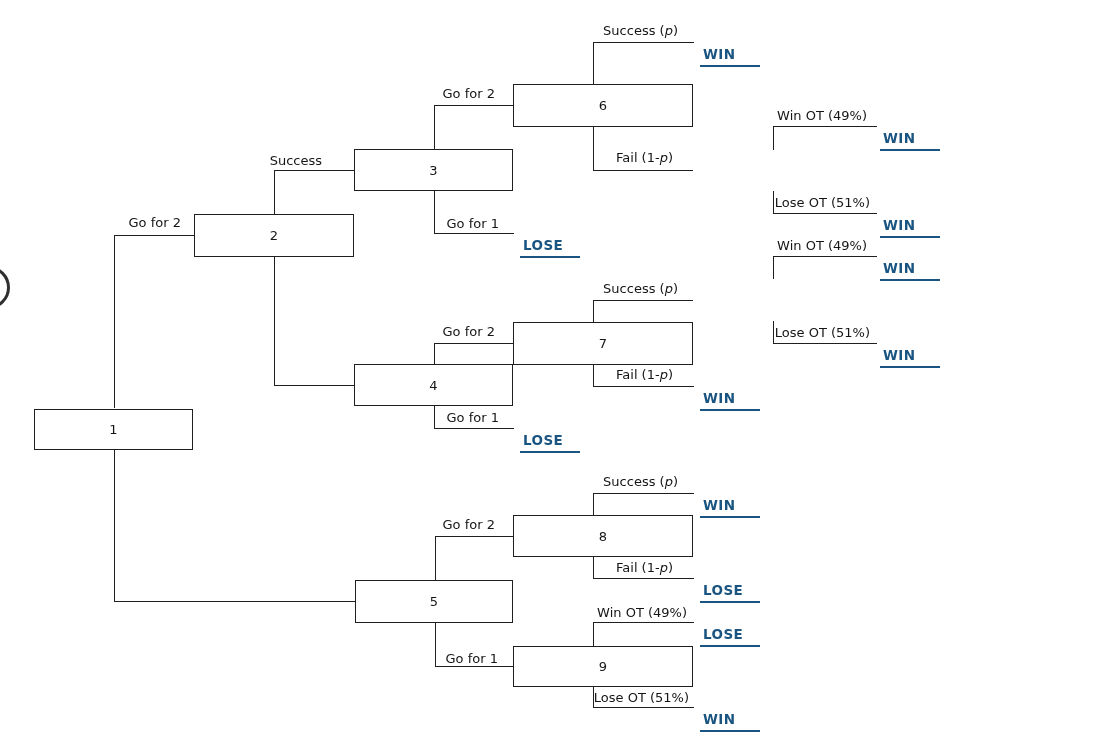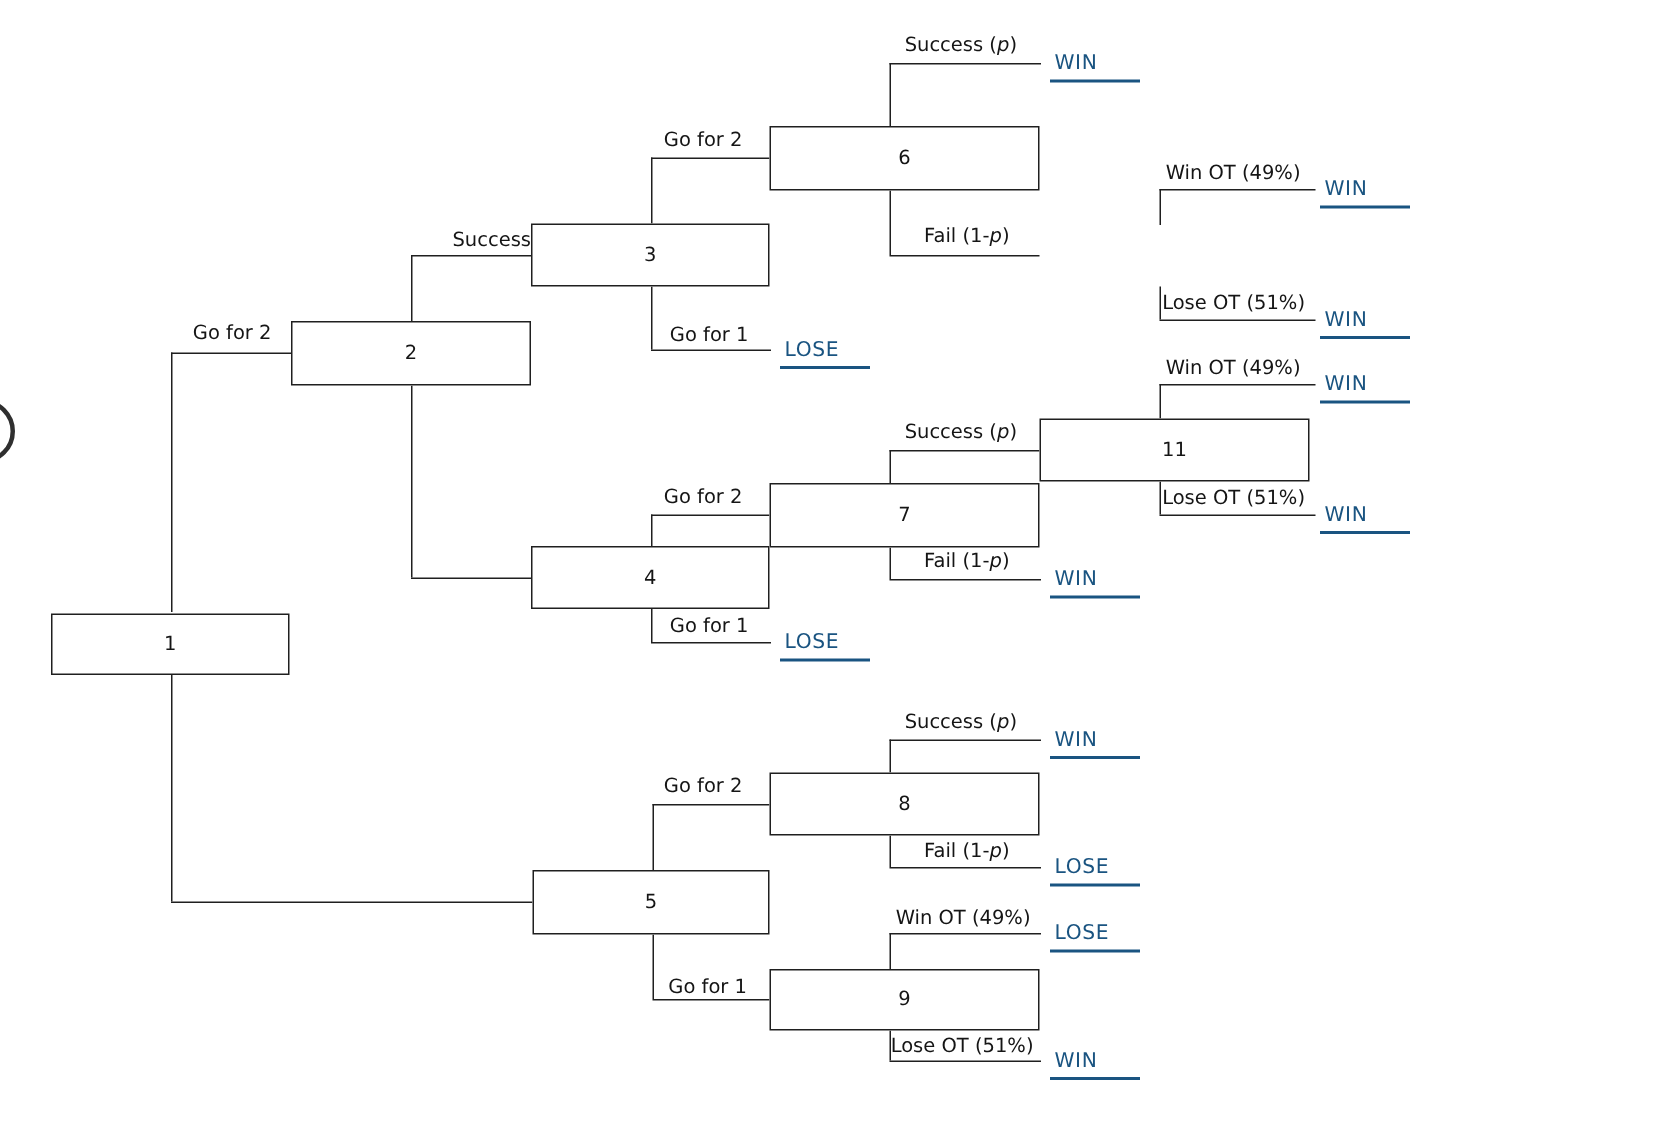--- a/index.html
+++ b/index.html
@@ -24,22 +24,22 @@
   .h{position:absolute;height:1.4px;background:var(--ink);}
   .v{position:absolute;width:1.4px;background:var(--ink);}
   .elabel{
     position:absolute;font-size:13px;line-height:14px;
     color:var(--text);white-space:nowrap;
   }
   .elabel .iv{font-style:italic;}
   .leaf{
     position:absolute;width:60px;box-sizing:border-box;
     padding:0 0 4px 3px;border-bottom:2.5px solid var(--blue);
-    color:var(--blue);font-weight:normal;font-size:13.5px;
-    letter-spacing:.4px;line-height:14px;
+    color:var(--blue);font-weight:bold;font-size:13.5px;
+    letter-spacing:.4px;line-height:14px;margin-top:12px;
   }
   .arc{
     position:absolute;left:-33px;top:266px;width:37px;height:37px;
     border:3.5px solid #2f2f2f;border-radius:50%;background:transparent;
   }
 </style>
 </head>
 <body>
 
 <div id="canvas">
@@ -132,26 +132,23 @@
     </div>
   <div class="node" style="left:513px;top:322px;width:180px;height:43px">
       <span>7</span>
     </div>
   <div class="node" style="left:513px;top:515px;width:180px;height:42px">
       <span>8</span>
     </div>
   <div class="node" style="left:513px;top:646px;width:180px;height:41px">
       <span>9</span>
     </div>
-  <div class="node" style="left:693px;top:279px;width:180px;height:42px">
-      <span>11</span>
-    </div>
 
   <div class="elabel" style="right:935px;top:216px">Go for 2</div>
-  <div class="elabel" style="right:762px;top:154px">Success</div>
+  <div class="elabel" style="right:794px;top:154px">Success</div>
   <div class="elabel" style="right:621px;top:87px">Go for 2</div>
   <div class="elabel" style="right:617px;top:217px">Go for 1</div>
   <div class="elabel" style="right:621px;top:325px">Go for 2</div>
   <div class="elabel" style="right:617px;top:411px">Go for 1</div>
   <div class="elabel" style="right:621px;top:518px">Go for 2</div>
   <div class="elabel" style="right:618px;top:652px">Go for 1</div>
 
   <div class="elabel" style="right:438px;top:24px"><span>Success (</span><span class="iv">p</span><span>)</span></div>
   <div class="elabel" style="right:443px;top:151px"><span>Fail (1-</span><span class="iv">p</span><span>)</span></div>
   <div class="elabel" style="right:438px;top:282px"><span>Success (</span><span class="iv">p</span><span>)</span></div>

